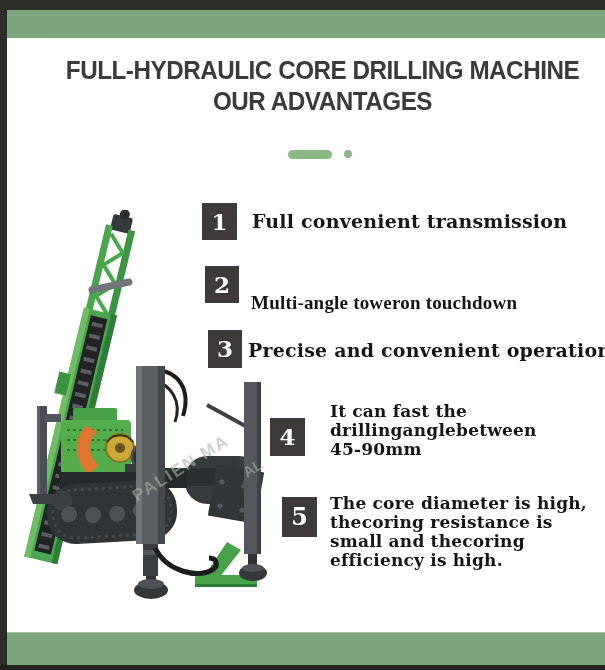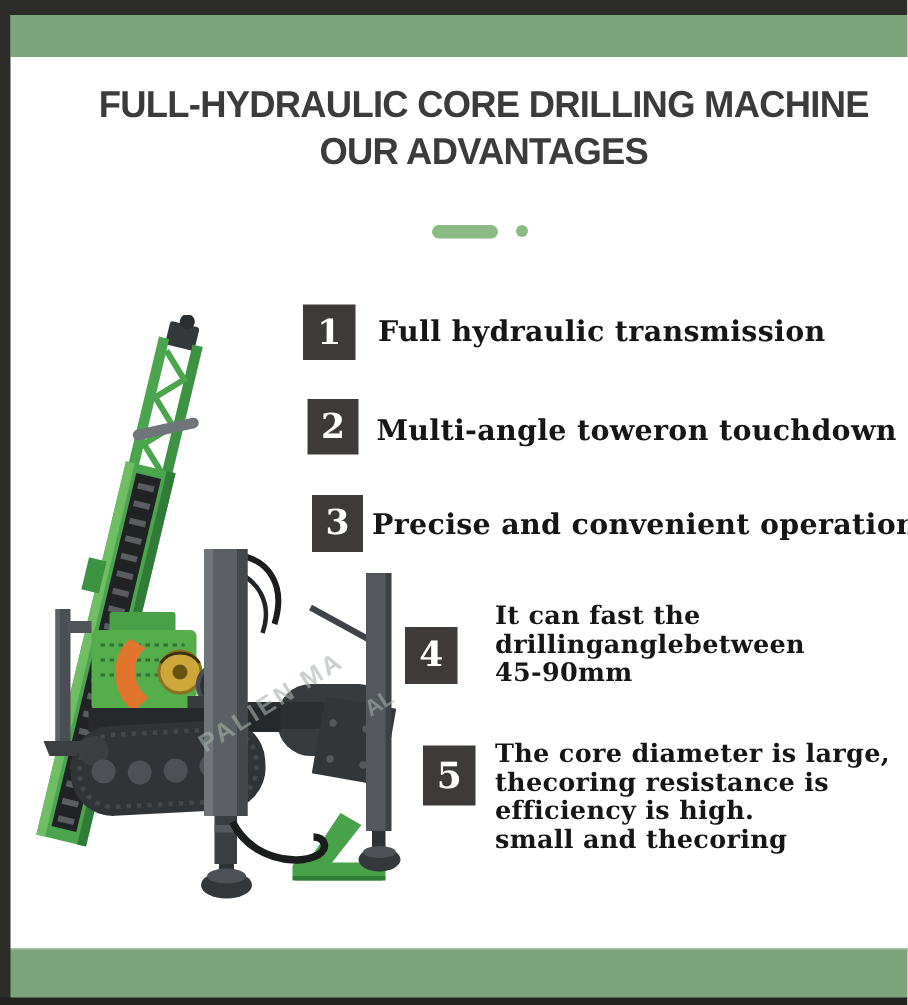--- a/index.html
+++ b/index.html
@@ -40,21 +40,21 @@
     color:#161616;letter-spacing:0.2px;white-space:nowrap;
   }
   .fs-lg{font-size:19px;line-height:22px;}
   .fs-md{font-size:17px;line-height:19px;}
   .b1{left:202px;top:203px;width:35px;height:37px;line-height:37px;}
   .b2{left:205px;top:266px;width:34px;height:37px;line-height:37px;}
   .b3{left:208px;top:330px;width:34px;height:38px;line-height:38px;}
   .b4{left:270px;top:418px;width:35px;height:38px;line-height:38px;}
   .b5{left:282px;top:497px;width:35px;height:40px;line-height:40px;font-size:24px;}
   .t1{left:252px;top:210px;}
-  .t2{left:251px;top:276px;}
+  .t2{left:251px;top:292px;font-family:Liberation Serif, serif;}
   .t3{left:248px;top:339px;}
   .t4{left:330px;top:402px;}
   .t5{left:330px;top:494px;}
   .machine{position:absolute;left:7px;top:210px;width:280px;height:390px;}
 </style>
 </head>
 <body>
 
 <div class="canvas">
 
@@ -157,21 +157,21 @@
       <ellipse cx="246" cy="358" rx="11" ry="4" fill="#4e5256"></ellipse>
     </g>
     <path d="M148,338 C160,362 190,368 205,360 C212,356 210,348 202,348" stroke="#1a1c1e" stroke-width="5" fill="none"></path>
 
     <text transform="translate(130,292) rotate(-32)" font-family="Liberation Sans, sans-serif" font-size="17" font-weight="bold" letter-spacing="2" fill="#a7b2a9" opacity="0.6">PALIEN MA</text>
     <text transform="translate(240,268) rotate(-32)" font-family="Liberation Sans, sans-serif" font-size="15" font-weight="bold" fill="#b3bcb4" opacity="0.5">AL</text>
   </svg>
 
   <div class="badge b1">1</div>
   <div class="adv-text fs-lg t1">
-    <div>Full hydraulic transmission</div>
+    <div>Full convenient transmission</div>
   </div>
 
   <div class="badge b2">2</div>
   <div class="adv-text fs-lg t2">
     <div>Multi-angle toweron touchdown</div>
   </div>
 
   <div class="badge b3">3</div>
   <div class="adv-text fs-lg t3">
     <div>Precise and convenient operation</div>
@@ -179,22 +179,22 @@
 
   <div class="badge b4">4</div>
   <div class="adv-text fs-md t4">
     <div>It can fast the</div>
     <div>drillinganglebetween</div>
     <div>45-90mm</div>
   </div>
 
   <div class="badge b5">5</div>
   <div class="adv-text fs-md t5">
-    <div>The core diameter is large,</div>
+    <div>The core diameter is high,</div>
     <div>thecoring resistance is</div>
+    <div>small and thecoring</div>
     <div>efficiency is high.</div>
-    <div>small and thecoring</div>
   </div>
 
   <div class="bar-bottom"></div>
   <div class="frame-left"></div>
   <div class="frame-bottom"></div>
 </div>
 
 </body></html>

